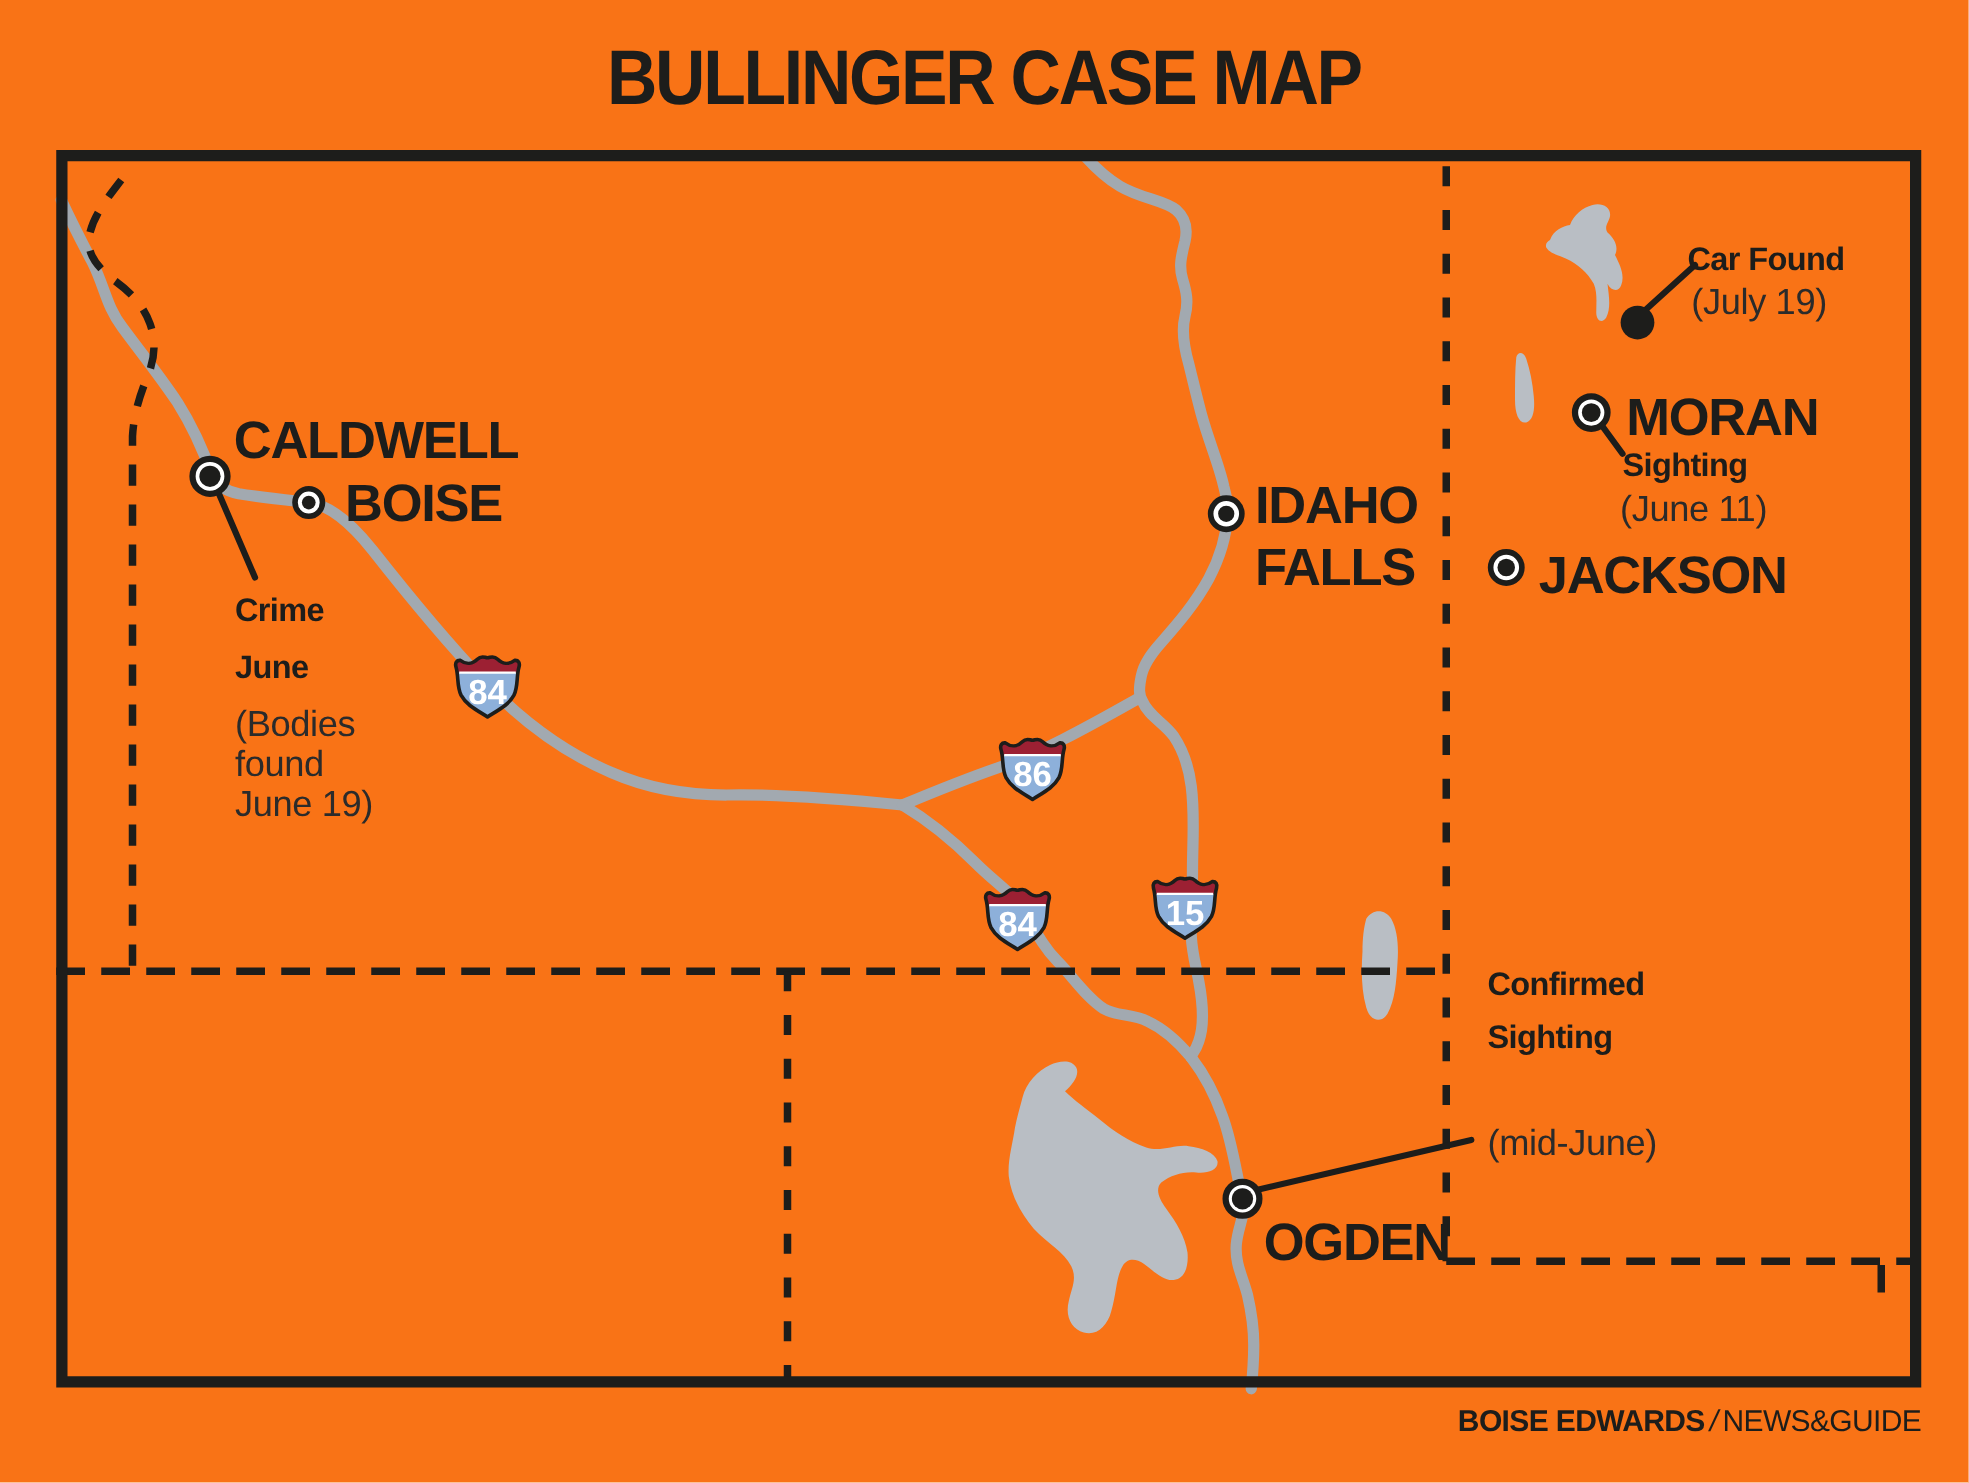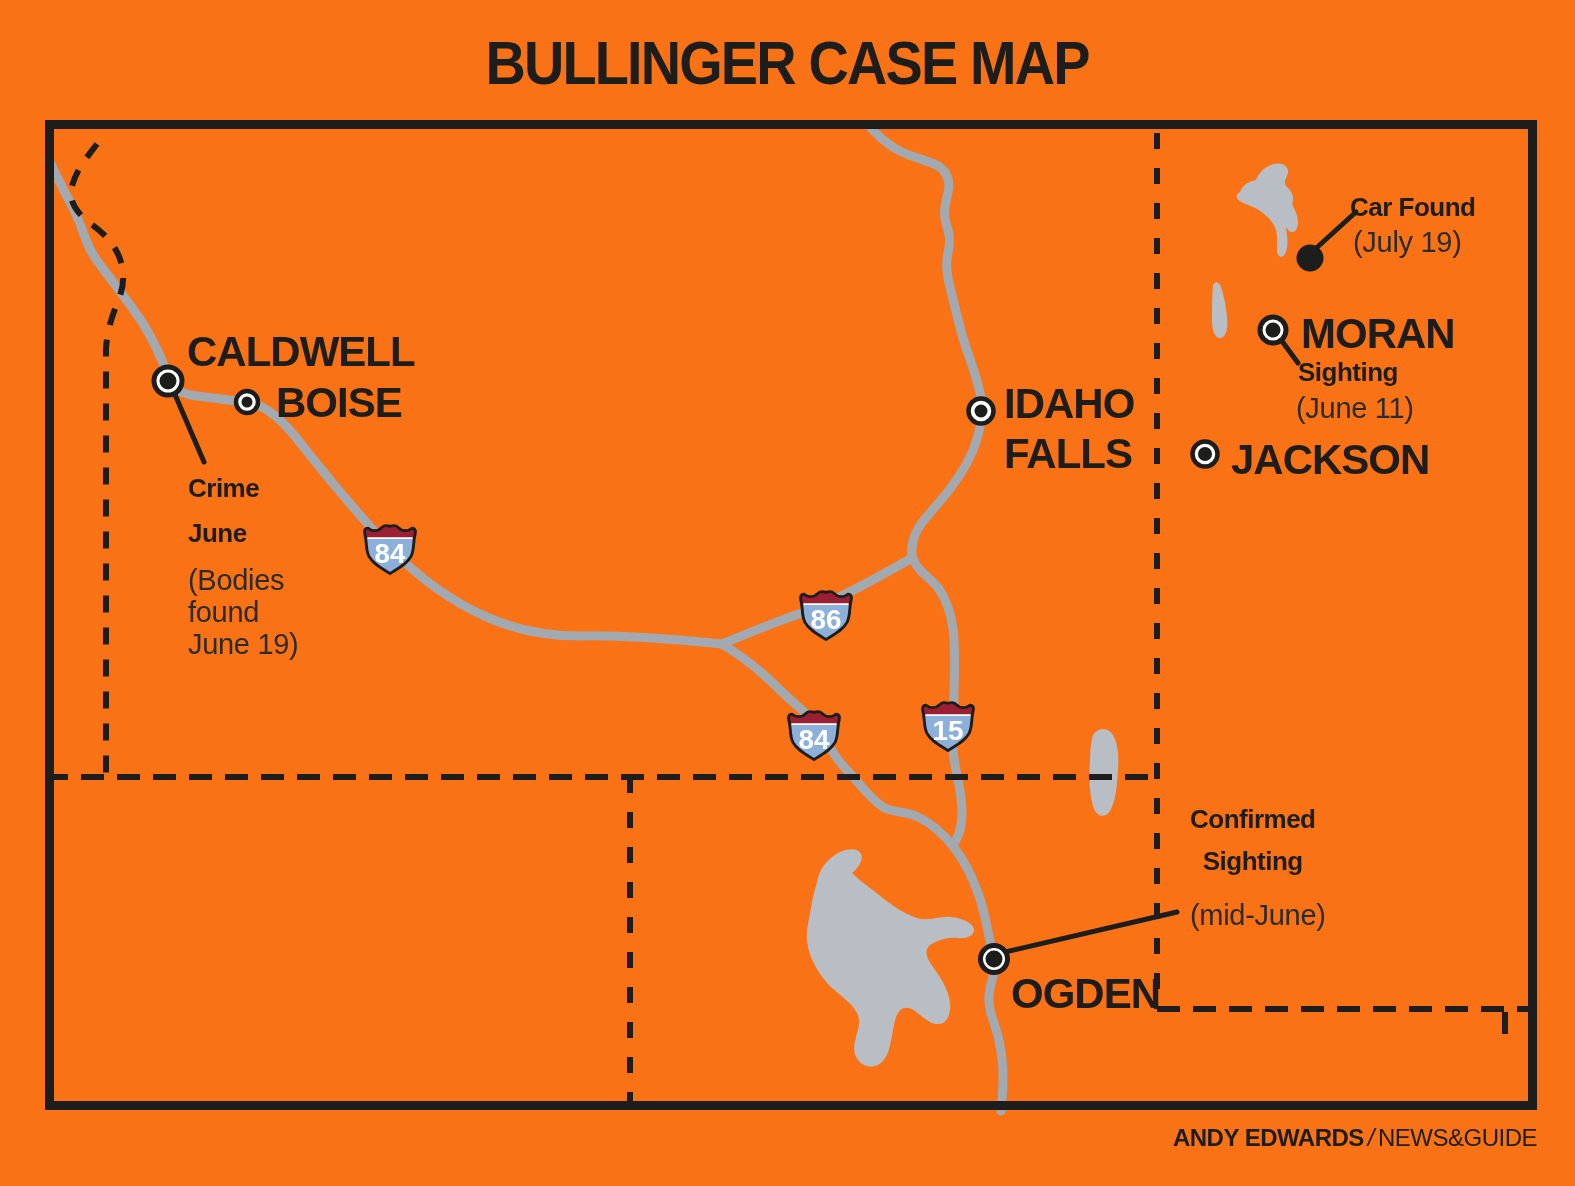--- a/index.html
+++ b/index.html
@@ -182,23 +182,23 @@
     <div>found</div>
     <div>June 19)</div>
   </div>
 
   <div class="lbl ann-b" style="left:1350px;top:185px;">Car Found</div>
   <div class="lbl ann-r" style="left:1353px;top:226px;">(July 19)</div>
 
   <div class="lbl ann-b" style="left:1298px;top:350px;">Sighting</div>
   <div class="lbl ann-r" style="left:1296px;top:392px;">(June 11)</div>
 
-  <div class="lbl ann-b tight" style="left:1190px;top:798px;text-align:center;">
+  <div class="lbl ann-b tight" style="left:1190px;top:766px;">
     <div>Confirmed</div>
     <div>Sighting</div>
   </div>
   <div class="lbl ann-r" style="left:1190px;top:899px;">(mid-June)</div>
 
   <div class="credit">
-    <span class="a">ANDY EDWARDS</span><span class="s">/</span><span class="p">NEWS&amp;GUIDE</span>
+    <span class="a">BOISE EDWARDS</span><span class="s">/</span><span class="p">NEWS&amp;GUIDE</span>
   </div>
 
 </div>
 
 </body></html>

